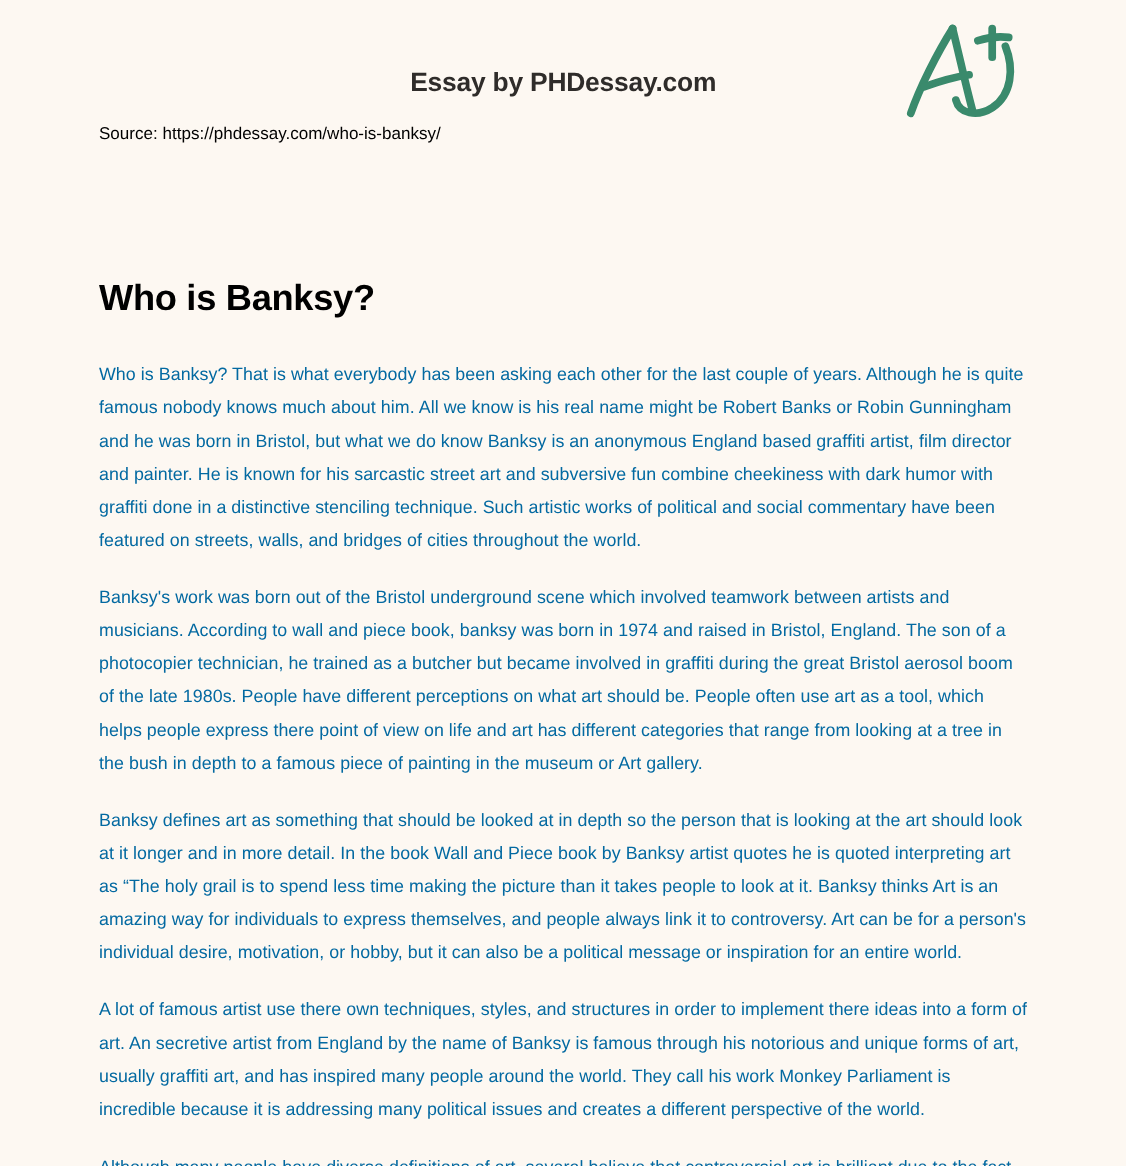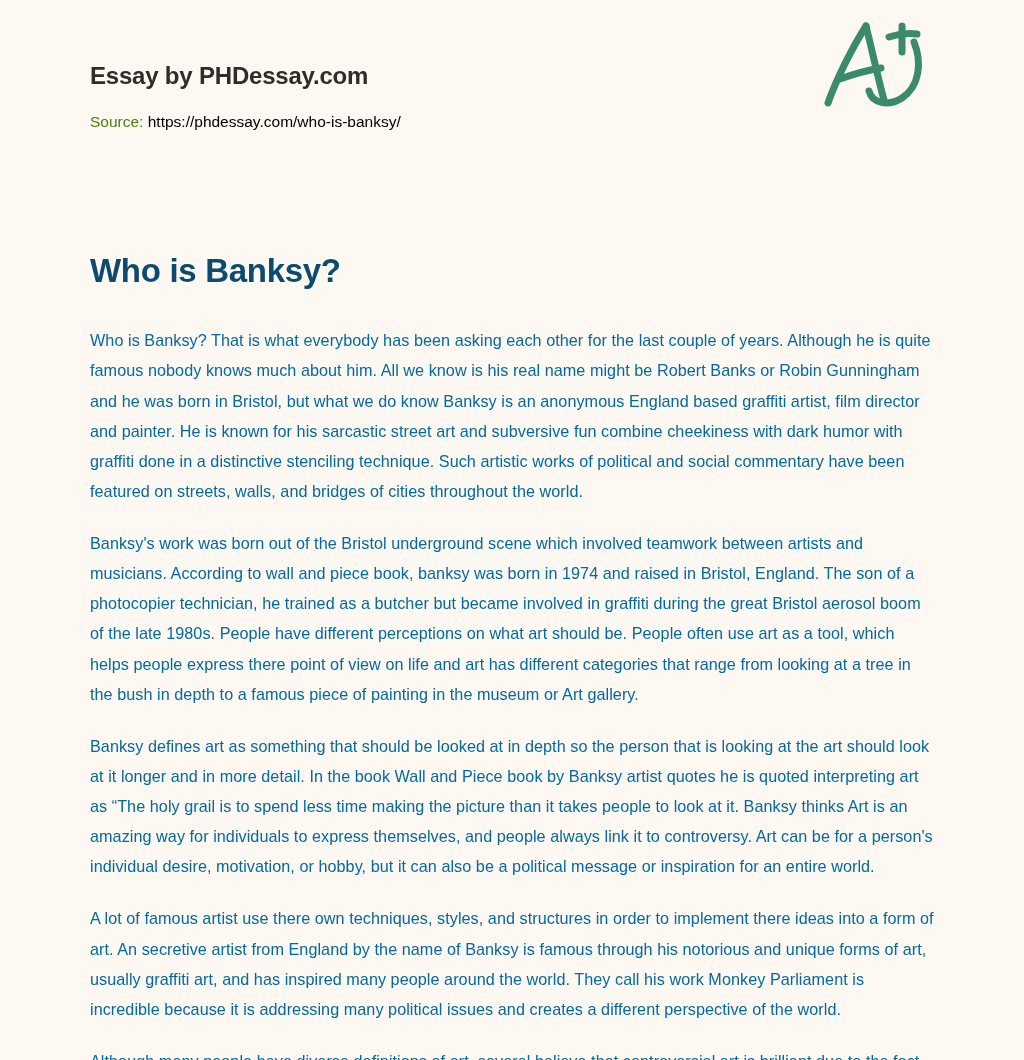--- a/index.html
+++ b/index.html
@@ -30,29 +30,30 @@
     padding-top: 62px;
     min-height: 110px;
   }
   .brand-title {
     font-size: 24px;
     font-weight: bold;
     letter-spacing: -0.2px;
     color: #2f2c2a;
     margin: 0;
     line-height: 1.2;
+    text-align: center;
   }
   .source-line {
     margin-top: 22px;
     font-size: 15.5px;
     color: #7c7670;
     line-height: 1.2;
   }
   .source-label {
-    color: #4d7c0f;
+    color: #000000;
   }
   .source-url {
     color: #000000;
     text-decoration: none;
   }
   .logo {
     position: absolute;
     top: 8px;
     right: 0px;
     width: 120px;
@@ -64,21 +65,21 @@
     height: 110px;
   }
 
   
   .article {
     margin-top: 78px;
   }
   .article-title {
     font-size: 33px;
     font-weight: bold;
-    color: #0c4a6e;
+    color: #000000;
     margin: 0 0 34px 0;
     letter-spacing: -0.3px;
     line-height: 1.25;
   }
   .body-copy p {
     font-size: 16.2px;
     line-height: 1.86;
     margin: 0 0 22px 0;
     color: #0369a1;
     letter-spacing: 0.05px;

